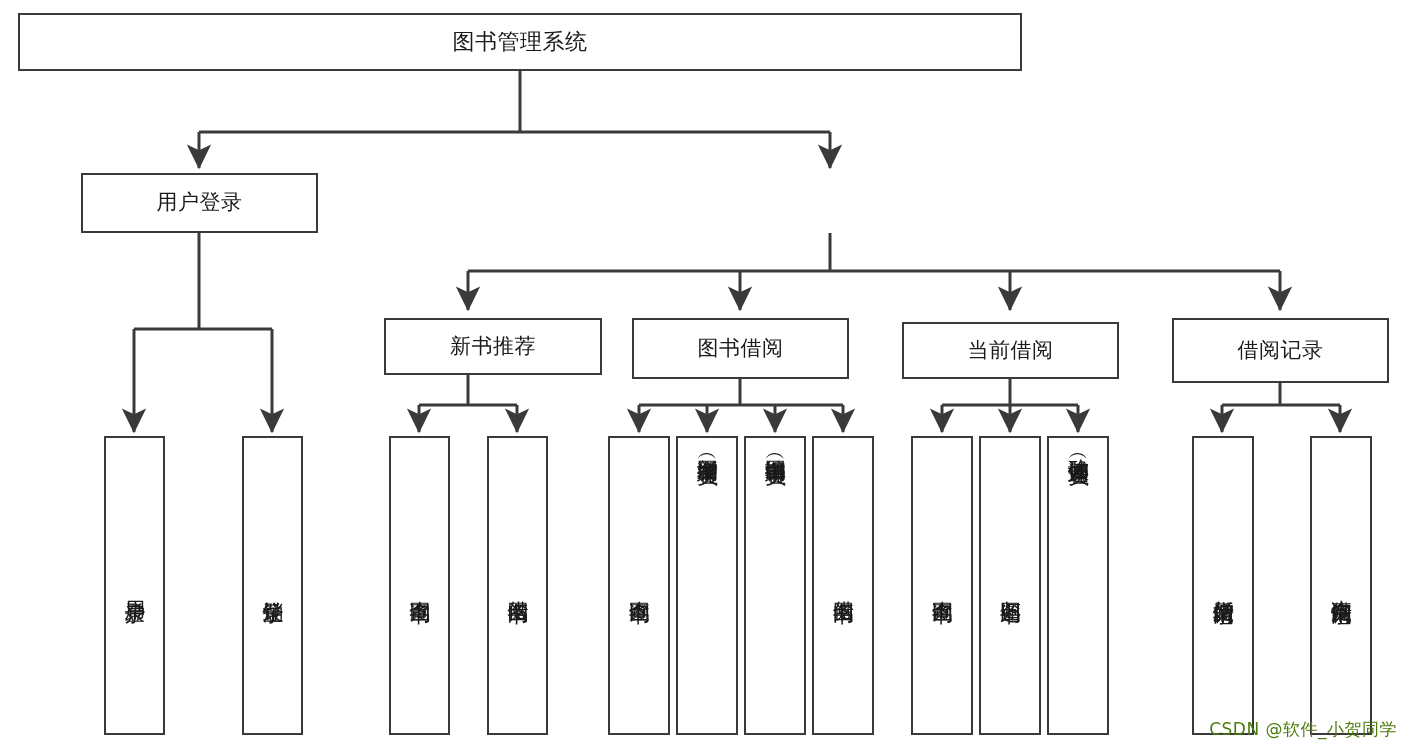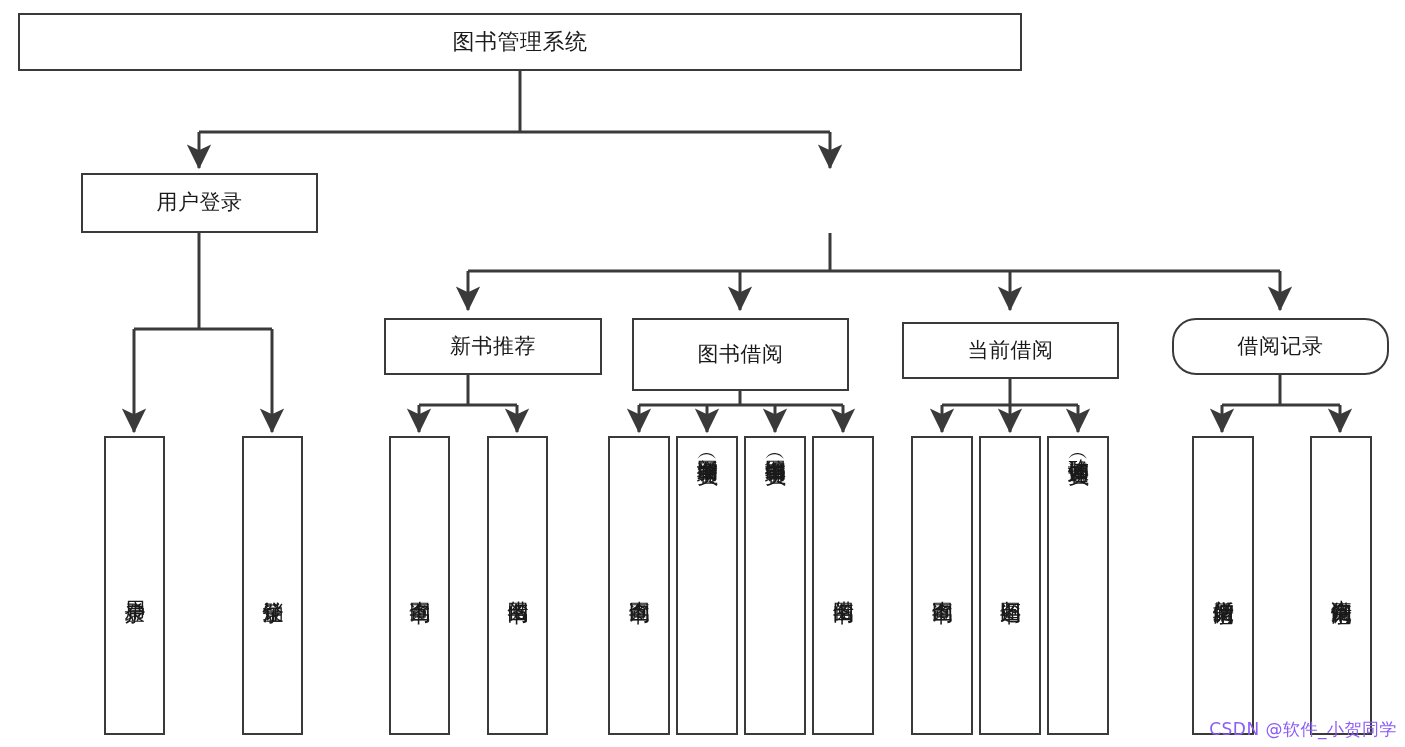--- a/index.html
+++ b/index.html
@@ -66,21 +66,21 @@
   }
   .leafinner.top {
     align-items: flex-start;
     padding-top: 4px;
   }
   #watermark {
     position: absolute;
     right: 8px;
     bottom: 6px;
     font-size: 17px;
-    color: #8b5cf6;
+    color: #4d7c0f;
     letter-spacing: 0.5px;
     white-space: nowrap;
     user-select: none;
   }
 </style>
 </head>
 <body>
 
 <div id="canvas">
 
@@ -140,27 +140,27 @@
     <span>图书管理系统</span>
   </div>
 
   <div class="node horiz" style="left:81px; top:173px; width:237px; height:60px;">
     <span>用户登录</span>
   </div>
 
   <div class="node horiz" style="left:360px; top:318px; width:218px; height:57px;margin-left:24px;">
     <span>新书推荐</span>
   </div>
-  <div class="node horiz" style="left:632px; top:318px; width:217px; height:73px;">
+  <div class="node horiz" style="left:632px; top:318px; width:217px; height:61px;">
     <span>图书借阅</span>
   </div>
   <div class="node horiz" style="left:902px; top:322px; width:217px; height:57px;">
     <span>当前借阅</span>
   </div>
-  <div class="node horiz" style="left:1172px; top:318px; width:217px; height:57px;border-radius:24px;">
+  <div class="node horiz" style="left:1172px; top:318px; width:217px; height:65px;">
     <span>借阅记录</span>
   </div>
 
   <div class="node leaf" style="left:104px; top:436px; width:61px; height:299px;">
     <div class="leafinner">
       <span class="vtext">用户登录</span>
     </div>
   </div>
   <div class="node leaf" style="left:242px; top:436px; width:61px; height:299px;">
     <div class="leafinner">

